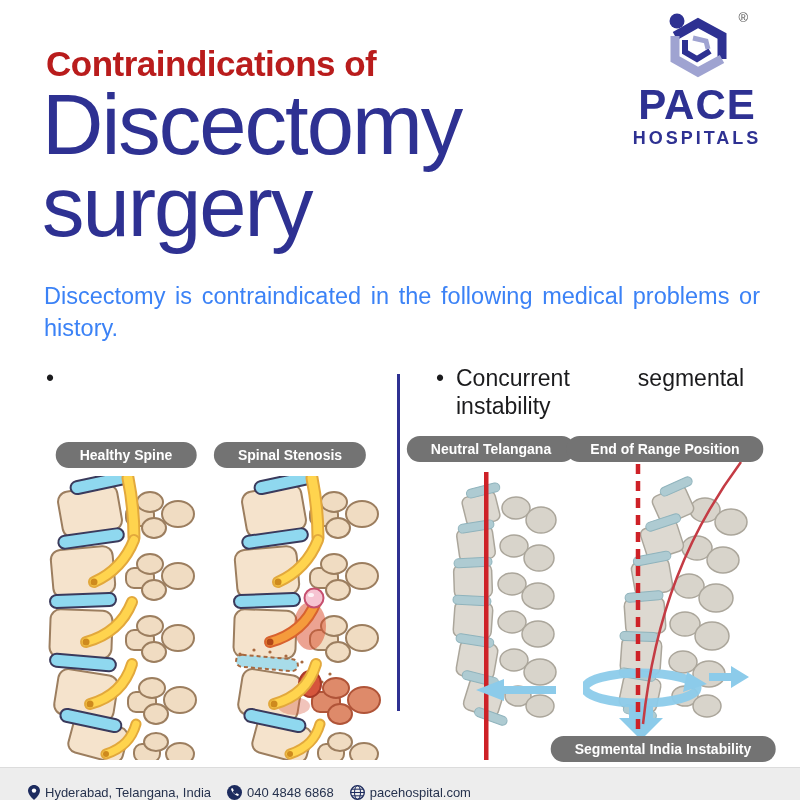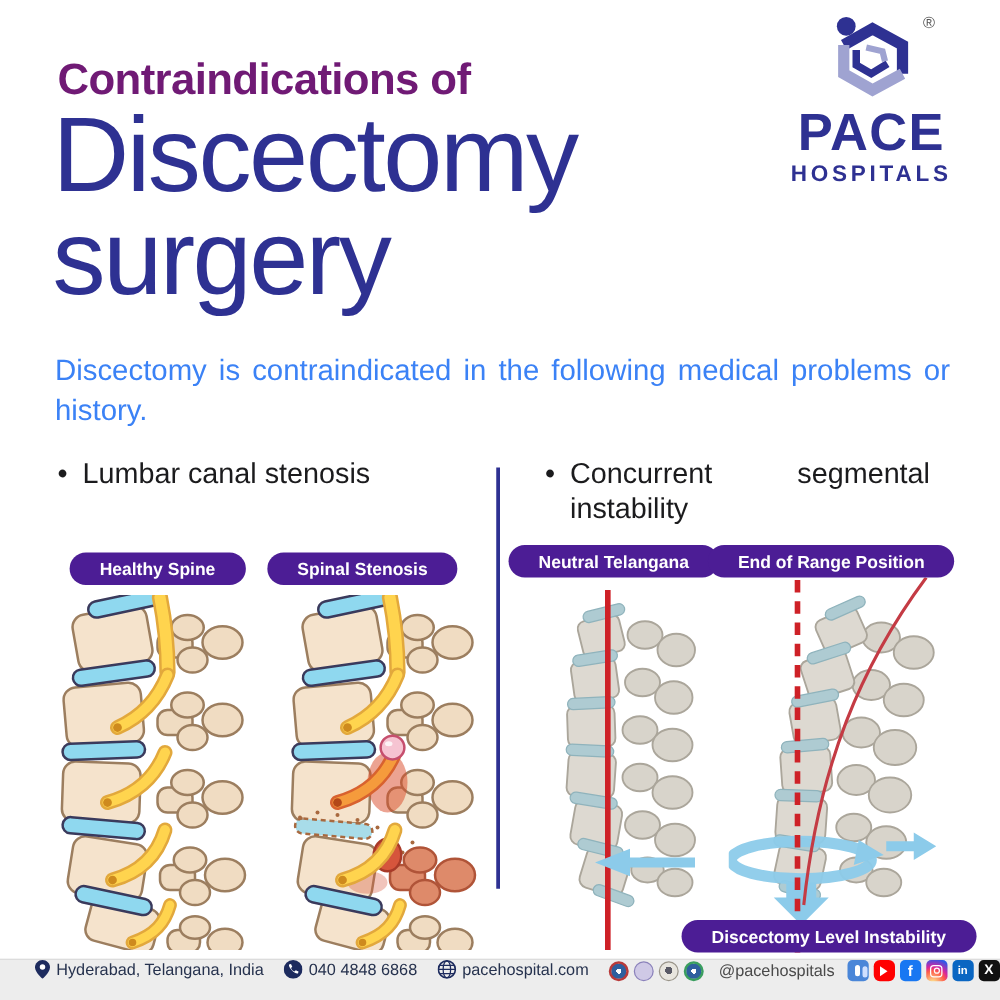--- a/index.html
+++ b/index.html
@@ -1,48 +1,48 @@
 <!DOCTYPE html>
 <html><head>
 <meta charset="utf-8">
 <style>
   html,body{margin:0;padding:0;background:#fff;}
   .canvas{position:relative;width:800px;height:800px;background:#ffffff;overflow:hidden;
           font-family:"Liberation Sans",sans-serif;color:#1b1b1d;}
 
   
-  .eyebrow{position:absolute;left:46px;top:44px;font-size:35px;font-weight:bold;color:#701a75;letter-spacing:-.5px;}
+  .eyebrow{position:absolute;left:46px;top:44px;font-size:35px;font-weight:bold;color:#b91c1c;letter-spacing:-.5px;}
   .big-title{position:absolute;left:42px;top:84px;font-size:85px;font-weight:normal;color:#2E3192;
              line-height:.96;letter-spacing:-2px;}
   .logo{position:absolute;right:18px;top:12px;width:170px;text-align:center;color:#2E3192;}
   .logo .mark{position:relative;display:inline-block;}
   .logo .reg{position:absolute;right:-14px;top:-2px;font-size:13px;color:#555;}
   .logo .name{font-size:42px;font-weight:bold;letter-spacing:1px;line-height:1;margin-top:2px;}
   .logo .tagline{font-size:18px;font-weight:bold;letter-spacing:3px;line-height:1;margin-top:3px;}
 
   
   .intro{position:absolute;left:44px;top:280px;width:716px;font-size:23.5px;line-height:1.38;
          text-align:justify;color:#3b82f6;}
   .bullet{position:absolute;display:flex;font-size:23px;line-height:1.22;color:#1b1b1d;}
   .bullet .dot{width:20px;flex:0 0 20px;}
   .bullet-left{left:46px;top:364px;width:330px;}
   .bullet-right{left:436px;top:364px;width:308px;}
   .bullet-right .txt{text-align:justify;}
   .divider{position:absolute;left:397px;top:374px;width:3px;height:337px;background:#2E3192;}
 
   
-  .pill{position:absolute;transform:translateX(-50%);background:#4c1d95;color:#fff;font-weight:bold;
+  .pill{position:absolute;transform:translateX(-50%);background:#737373;color:#fff;font-weight:bold;
         font-size:14px;padding:5px 24px;border-radius:14px;white-space:nowrap;z-index:5;}
 
   
   .fig{position:absolute;}
 
   
   .footer{position:absolute;left:0;top:767px;width:800px;height:33px;background:#EDEDED;
-          border-top:1px solid #dcdcdc;display:flex;align-items:flex-start;box-sizing:border-box;
+          border-top:1px solid #dcdcdc;display:flex;align-items:flex-end;box-sizing:border-box;
           padding:0 8px 0 28px;font-size:13px;color:#26324e;}
   .f-item{display:flex;align-items:center;gap:5px;margin-right:16px;white-space:nowrap;}
   .f-right{margin-left:auto;display:flex;align-items:center;gap:4px;}
   .acc{width:16px;height:16px;border-radius:50%;box-sizing:border-box;flex:0 0 auto;}
   .acc1{background:radial-gradient(circle,#fff 0 2px,#2e5f9e 2px);border:2px solid #b83a3a;}
   .acc2{background:#cfc9e6;border:1px solid #8b82bb;}
   .acc3{background:radial-gradient(circle at 50% 45%,#5a5a66 0 3px,#e8e5de 3px);border:1px solid #9a958a;}
   .acc4{background:radial-gradient(circle,#fff 0 2px,#2e5f9e 2px);border:2px solid #3a9e5f;}
   .handle{color:#4a4a4a;margin:0 6px 0 8px;white-space:nowrap;}
   .si{width:17px;height:17px;border-radius:4px;display:flex;align-items:center;justify-content:center;
@@ -81,34 +81,33 @@
       <span class="reg">®</span>
     </span>
     <div class="name">PACE</div>
     <div class="tagline">HOSPITALS</div>
   </div>
 
   <div class="intro">Discectomy is contraindicated in the following medical problems or history.</div>
 
   <div class="bullet bullet-left">
     <span class="dot">•</span>
-    <span class="txt">Lumbar canal stenosis</span>
   </div>
   <div class="bullet bullet-right">
     <span class="dot">•</span>
     <span class="txt">Concurrent segmental instability</span>
   </div>
 
   <div class="divider"></div>
 
   <div class="pill" style="left:126px;top:442px;">Healthy Spine</div>
   <div class="pill" style="left:290px;top:442px;">Spinal Stenosis</div>
   <div class="pill" style="left:491px;top:436px;">Neutral Telangana</div>
   <div class="pill" style="left:665px;top:436px;">End of Range Position</div>
-  <div class="pill" style="left:663px;top:736px;">Discectomy Level Instability</div>
+  <div class="pill" style="left:663px;top:736px;">Segmental India Instability</div>
 
   <svg class="fig" style="left:30px;top:476px;" width="170" height="284" viewBox="0 0 170 284">
     <g stroke-linejoin="round">
 
       <g fill="#F0DCC2" stroke="#9C7E5F" stroke-width="2">
         <g transform="translate(0,-62)">
             <rect x="96" y="92" width="28" height="20" rx="8"></rect>
             <ellipse cx="120" cy="88" rx="13" ry="10"></ellipse>
             <ellipse cx="148" cy="100" rx="16" ry="13"></ellipse>
             <ellipse cx="124" cy="114" rx="12" ry="10"></ellipse>
@@ -362,35 +361,15 @@
       <svg width="15" height="15" viewBox="0 0 15 15">
         <circle cx="7.5" cy="7.5" r="6.8" fill="none" stroke="#1d2b5e" stroke-width="1.3"></circle>
         <ellipse cx="7.5" cy="7.5" rx="3" ry="6.8" fill="none" stroke="#1d2b5e" stroke-width="1"></ellipse>
         <line x1="0.7" y1="7.5" x2="14.3" y2="7.5" stroke="#1d2b5e" stroke-width="1"></line>
         <line x1="1.6" y1="4.2" x2="13.4" y2="4.2" stroke="#1d2b5e" stroke-width="1"></line>
         <line x1="1.6" y1="10.8" x2="13.4" y2="10.8" stroke="#1d2b5e" stroke-width="1"></line>
       </svg>
       <span>pacehospital.com</span>
     </span>
 
-    <span class="f-right">
-      <span class="acc acc1"></span>
-      <span class="acc acc2"></span>
-      <span class="acc acc3"></span>
-      <span class="acc acc4"></span>
-      <span class="handle">@pacehospitals</span>
-      <span class="si si-blue">
-          <span class="bars"></span>
-        </span>
-      <span class="si si-yt">
-          <span class="tri"></span>
-        </span>
-      <span class="si si-fb">f</span>
-      <span class="si si-ig">
-          <span class="cam"></span>
-        </span>
-      <span class="si si-li">in</span>
-      <span class="si si-x">X</span>
-
-    </span>
   </div>
 
 </div>
 
 </body></html>

